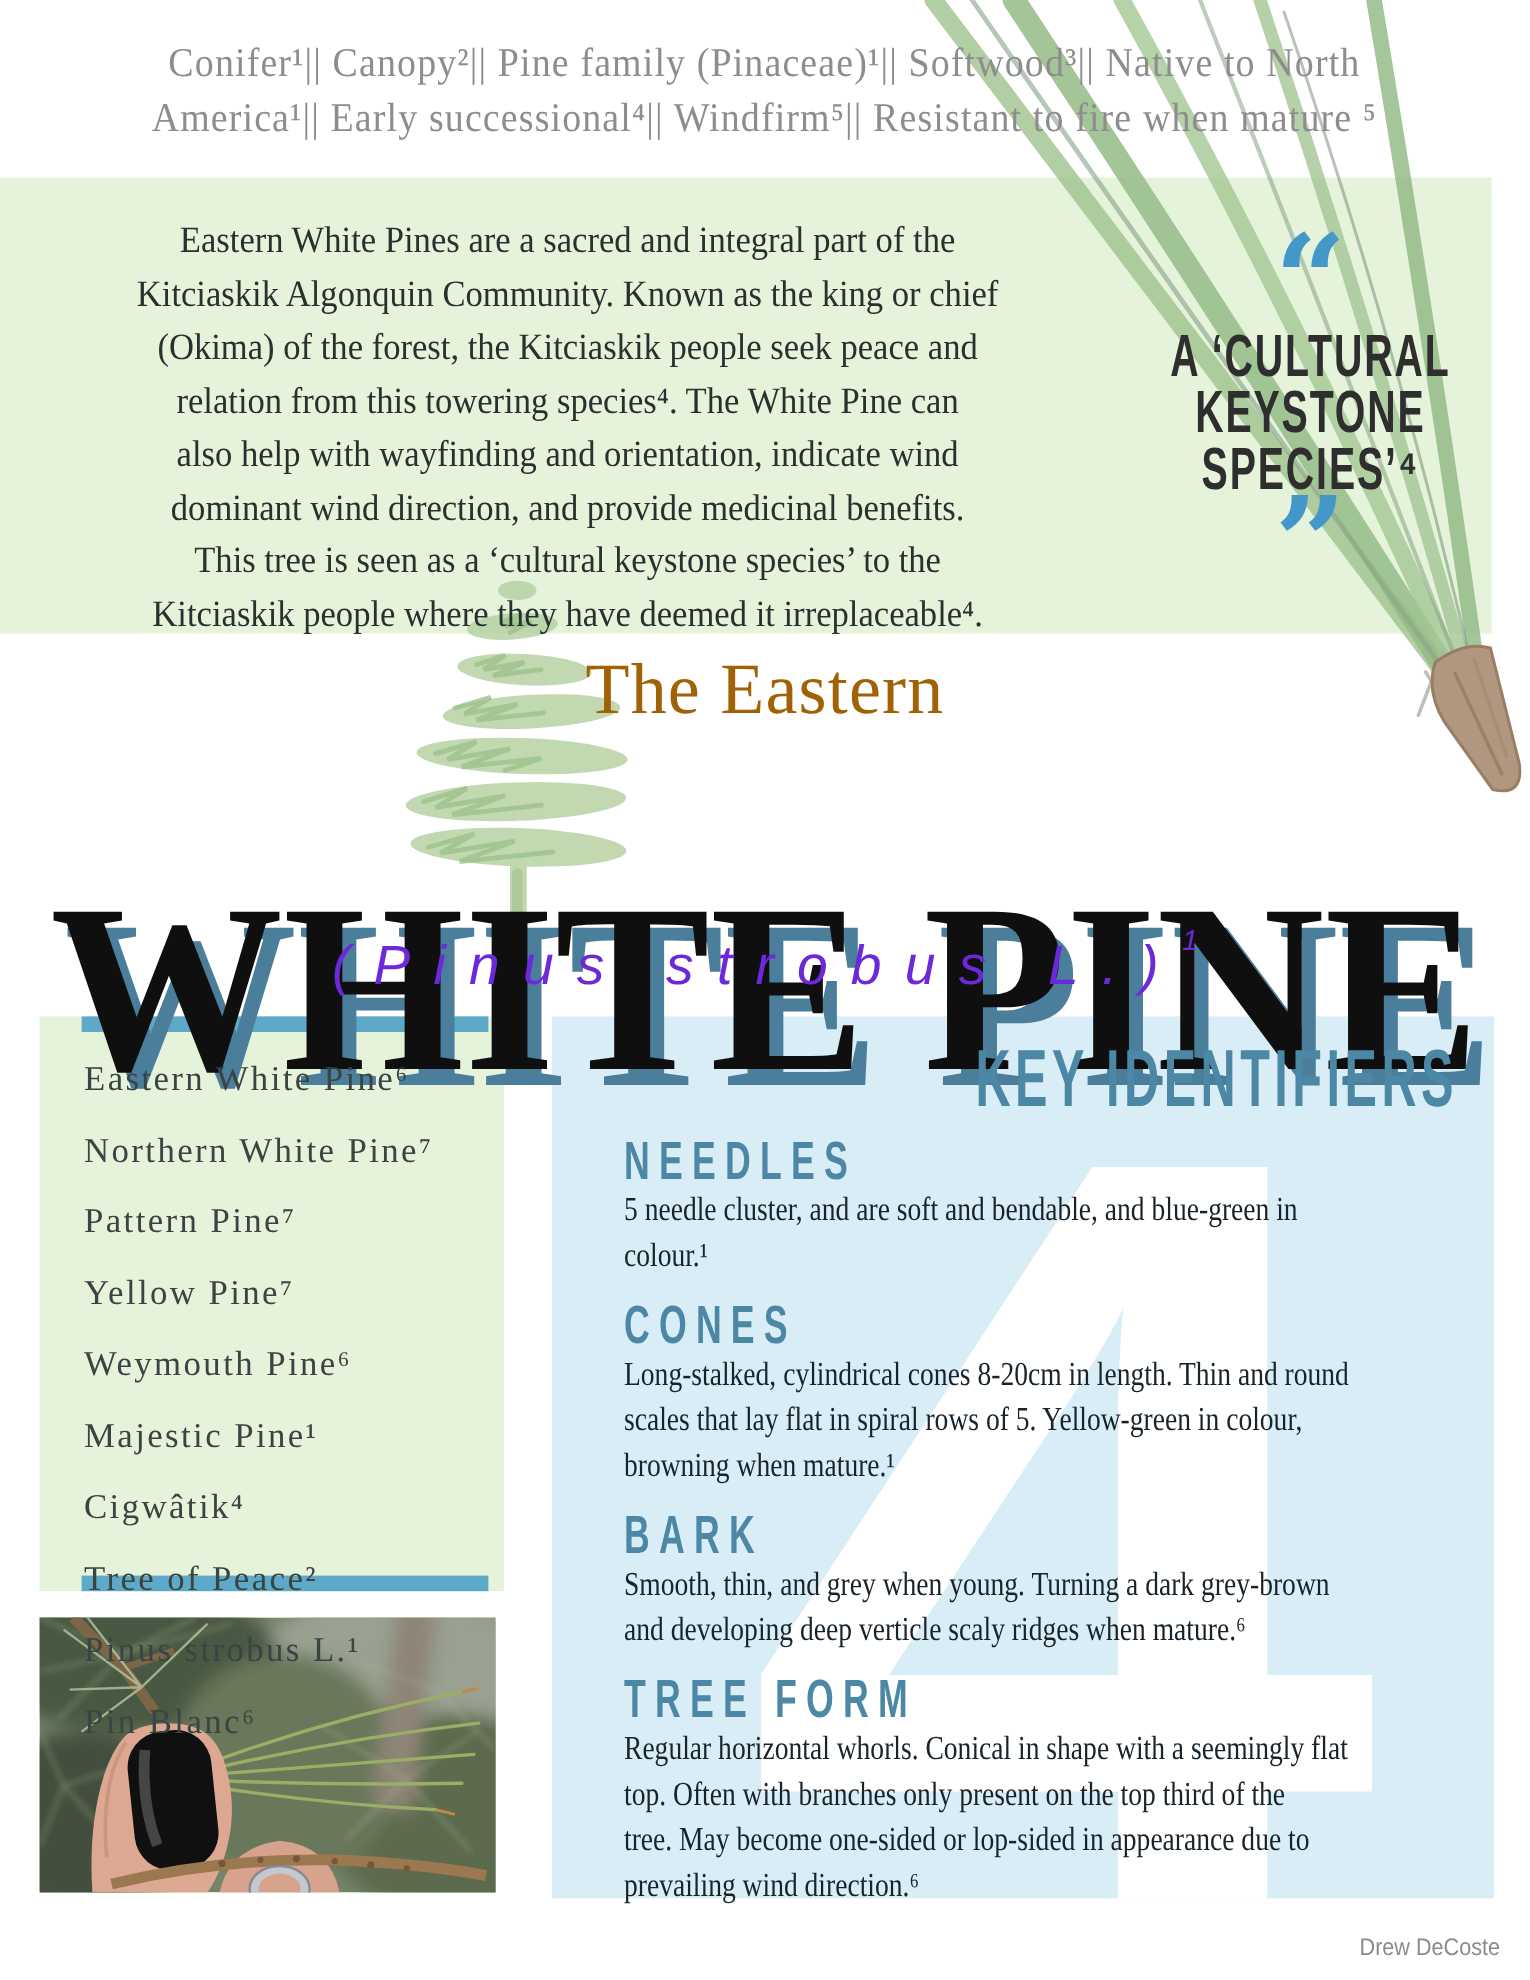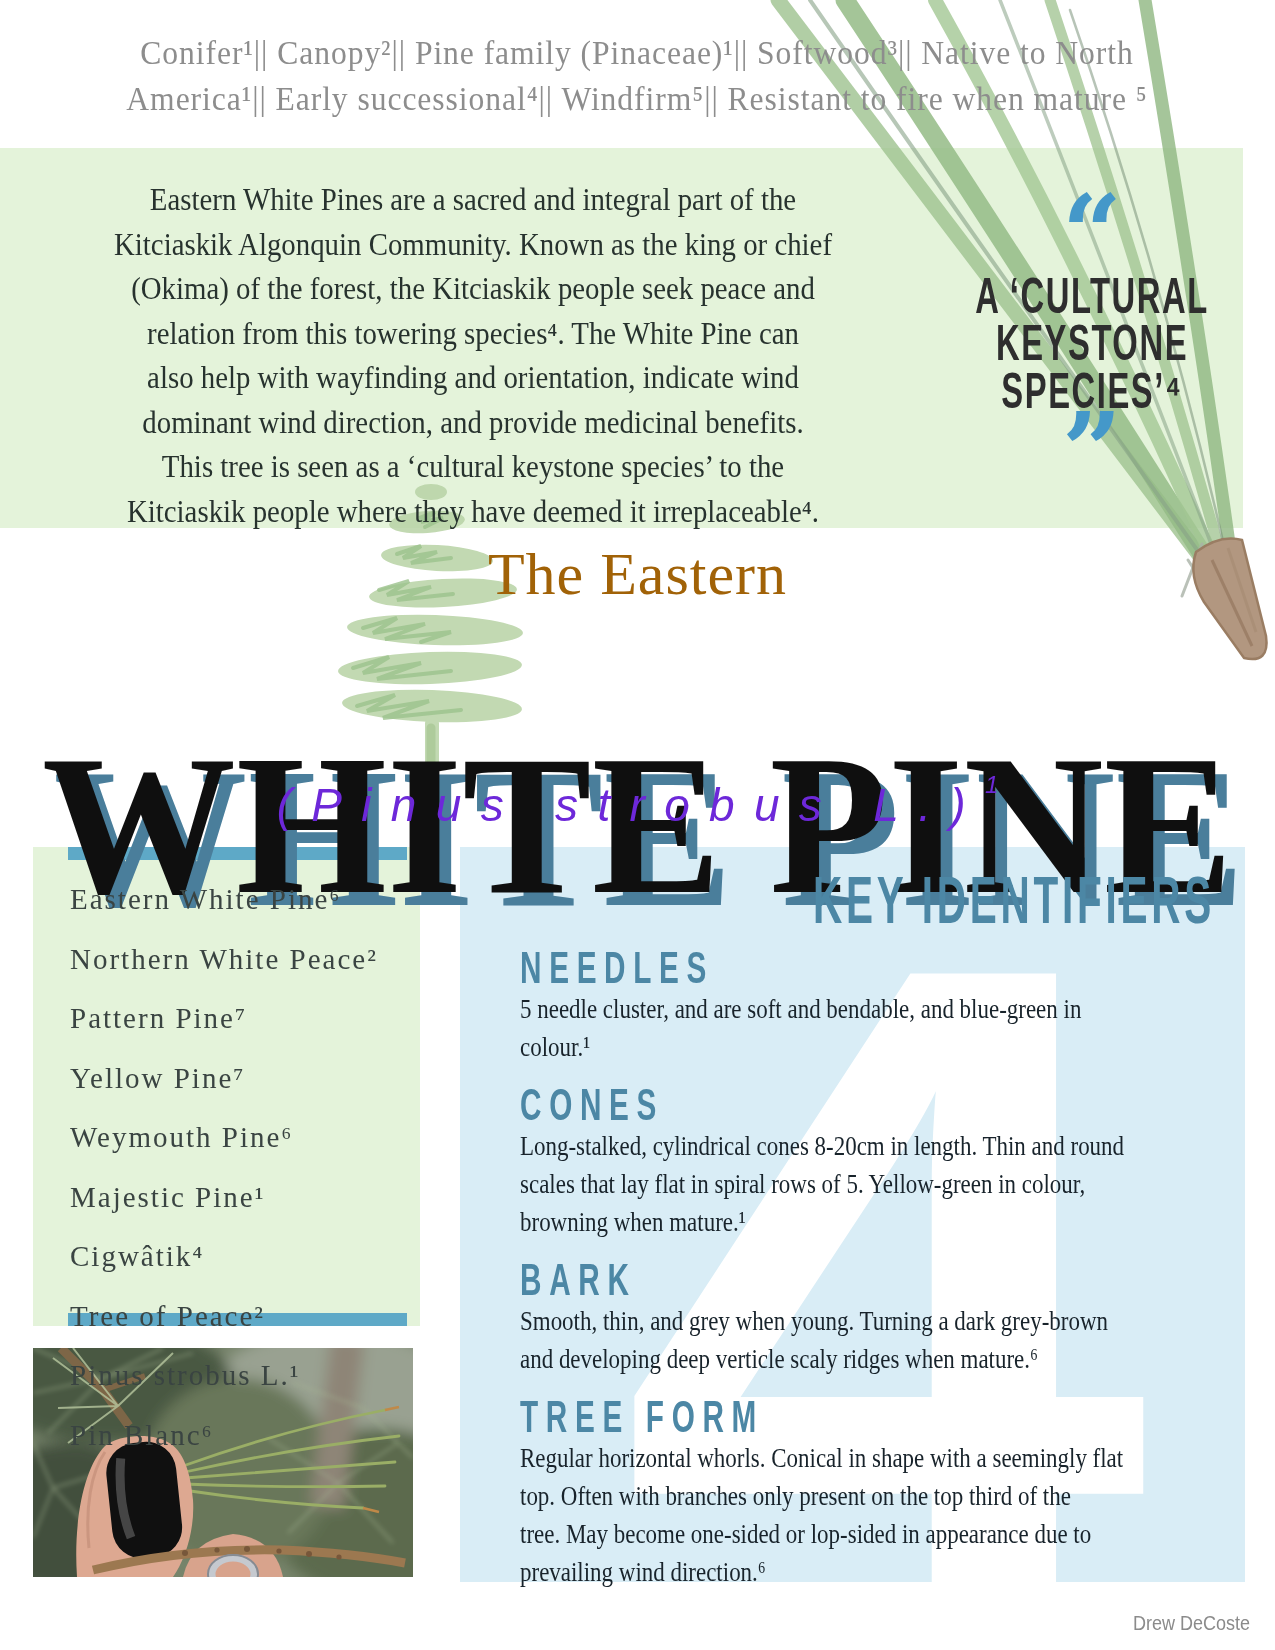--- a/index.html
+++ b/index.html
@@ -137,21 +137,21 @@
     </div>
     <div class="qmark">”</div>
   </blockquote>
 
   <div class="kicker">The Eastern</div>
   <h1 class="main-title">WHITE PINE</h1>
   <div class="subtitle"><span>(Pinus strobus L.)</span><sup>1</sup></div>
 
   <div class="names-list">
     <div class="name">Eastern White Pine⁶</div>
-    <div class="name">Northern White Peace²</div>
+    <div class="name">Northern White Pine⁷</div>
     <div class="name">Pattern Pine⁷</div>
     <div class="name">Yellow Pine⁷</div>
     <div class="name">Weymouth Pine⁶</div>
     <div class="name">Majestic Pine¹</div>
     <div class="name">Cigwâtik⁴</div>
     <div class="name">Tree of Peace²</div>
     <div class="name">Pinus strobus L.¹</div>
     <div class="name">Pin Blanc⁶</div>
   </div>
 

